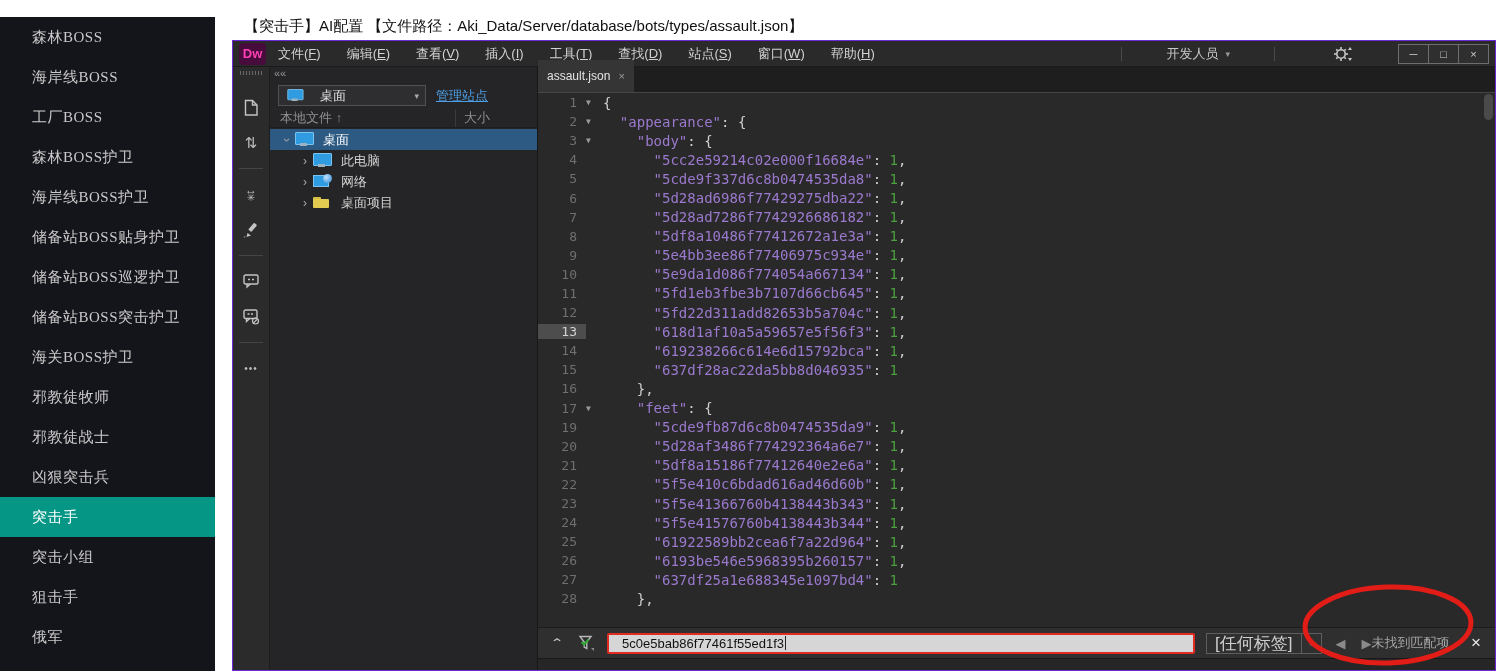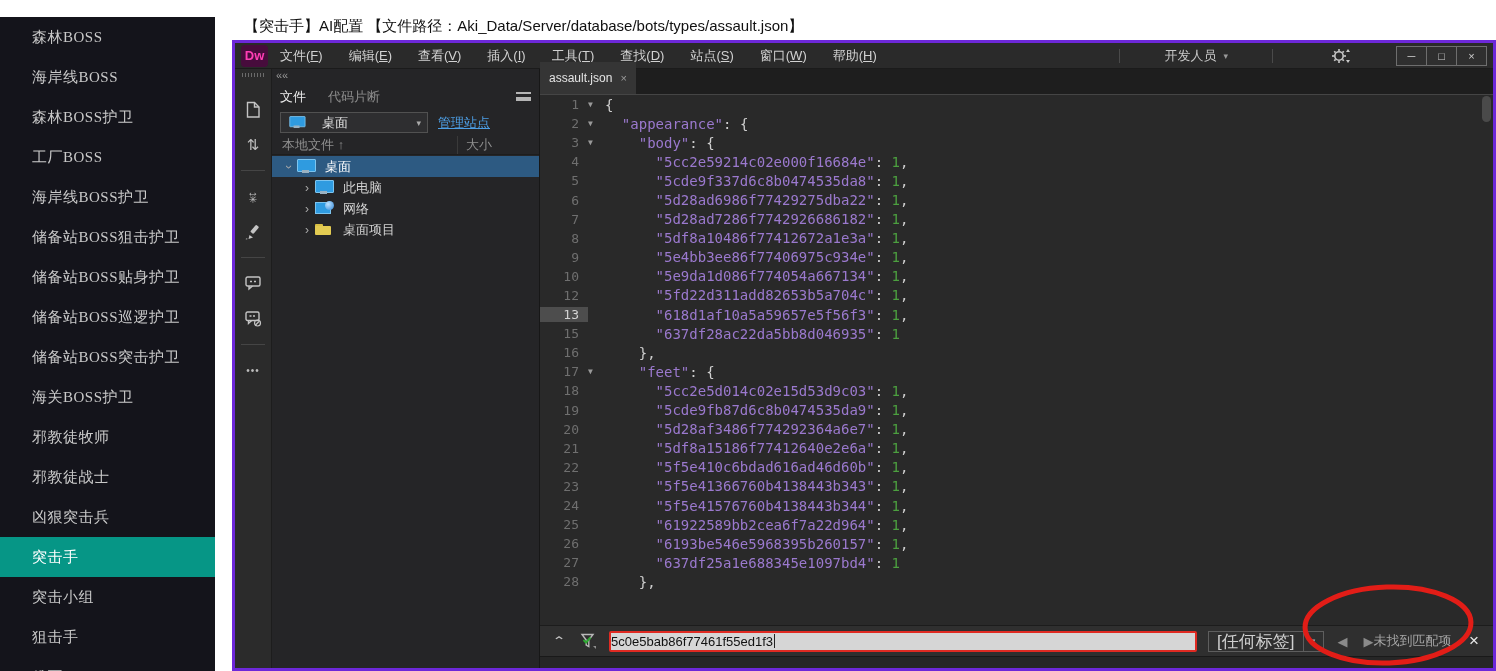--- a/index.html
+++ b/index.html
@@ -12,21 +12,21 @@
   .side-item { height:40px; line-height:40px; padding-left:32px; color:#c9c9c9;
                font-size:15px; letter-spacing:.5px; cursor:pointer; white-space:nowrap; }
   .side-item.selected { background:var(--accent,#069686); color:#ffffff; }
 
   
   .desk-title { position:absolute; left:244px; top:17px; font-size:15px; color:#111;
                 white-space:nowrap; z-index:1; }
 
   
   .dw-window { position:absolute; left:232px; top:40px; right:0; bottom:0;
-               background:#14532d; border:3px solid #6d28d9; display:flex;
+               background:#14532d; border:1px solid #6d28d9; display:flex;
                flex-direction:column; z-index:1; }
 
   .titlebar { height:26px; background:#2a2a2a; display:flex; align-items:center;
               border-bottom:1px solid #1b1b1b; flex:0 0 auto; }
   .dw-logo { width:27px; height:22px; margin:0 12px 0 6px; background:#470c3c;
              border-radius:4px; color:#ff3eb5; font-weight:bold; font-size:13px;
              display:flex; align-items:center; justify-content:center; }
   .menus { display:flex; gap:26px; }
   .menu-item { color:#d2d2d2; font-size:13px; cursor:pointer; white-space:nowrap; }
   .menu-item u { text-decoration:underline; }
@@ -114,21 +114,21 @@
   .vscroll { position:absolute; right:2px; top:0; width:10px; bottom:0; }
   .vthumb { position:absolute; top:1px; right:0; width:9px; height:26px; background:#4a4a4a;
             border-radius:5px; cursor:pointer; }
 
   
   .findbar { height:31px; background:#2f2f2f; border-top:1px solid #1c1c1c;
              display:flex; align-items:center; padding:0 14px; flex:0 0 auto; }
   .fb-collapse { color:#c2c2c2; font-size:12px; cursor:pointer; transform:scaleX(1.4); }
   .fb-filter { margin:0 12px 0 16px; cursor:pointer; display:flex; }
   .fb-input { width:588px; height:21px; background:#d6d6d6; border:2px solid #e02a22;
-              border-radius:2px; color:#111; font-size:13px; padding:0 0;
+              border-radius:2px; color:#111; font-size:13px; padding:0 13px;
               display:flex; align-items:center; }
   .caret { width:1px; height:14px; background:#222; margin-left:1px; }
   .fb-select { margin-left:11px; height:21px; display:flex; cursor:pointer; }
   .fb-select .lbl { border:1px solid #5e5e5e; color:#cfcfcf; font-size:17px;
                     display:flex; align-items:center; padding:0 8px; }
   .fb-select .dd { width:20px; border:1px solid #5e5e5e; border-left:none; color:#aaa;
                    font-size:9px; display:flex; align-items:center; justify-content:center; }
   .fb-nav { color:#8a8a8a; font-size:13px; cursor:pointer; }
   .fb-prev { margin-left:14px; } .fb-next { margin-left:16px; }
   .fb-result { color:#a5a5a5; font-size:13px; white-space:nowrap; }
@@ -138,24 +138,23 @@
   
   .annotation { position:absolute; left:1300px; top:583px; width:176px; height:84px;
                 z-index:5; pointer-events:none; transform:rotate(-2deg); }
 </style>
 </head>
 <body>
 
 <div class="sidebar">
     <div class="side-item">森林BOSS</div>
     <div class="side-item">海岸线BOSS</div>
+    <div class="side-item">工厂BOSS</div>
     <div class="side-item">森林BOSS护卫</div>
-    <div class="side-item">工厂BOSS</div>
     <div class="side-item">海岸线BOSS护卫</div>
-    <div class="side-item">储备站BOSS狙击护卫</div>
     <div class="side-item">储备站BOSS贴身护卫</div>
     <div class="side-item">储备站BOSS巡逻护卫</div>
     <div class="side-item">储备站BOSS突击护卫</div>
     <div class="side-item">海关BOSS护卫</div>
     <div class="side-item">邪教徒牧师</div>
     <div class="side-item">邪教徒战士</div>
     <div class="side-item">凶狠突击兵</div>
     <div class="side-item selected">突击手</div>
     <div class="side-item">突击小组</div>
     <div class="side-item">狙击手</div>
@@ -252,25 +251,20 @@
             <circle cx="12.5" cy="12" r="3" fill="none" stroke="#c4c4c4" stroke-width="1.2"></circle>
             <line x1="10.5" y1="14" x2="14.5" y2="10" stroke="#c4c4c4" stroke-width="1.2"></line>
           </svg>
       </div>
       <div class="vt-div"></div>
       <div class="vt-icon" style="font-size:10px;letter-spacing:1px;">•••</div>
     </div>
 
     <div class="files-panel">
       <div class="fp-collapse">««</div>
-      <div class="fp-tabs">
-        <span class="fp-tab active">文件</span>
-        <span class="fp-tab">代码片断</span>
-        <span class="hamburger"></span>
-      </div>
       <div class="fp-siterow">
         <div class="site-select">
           <span class="tr-icon icon-desktop" style="transform:scale(.85);"></span>
           <span>桌面</span>
           <span class="dd">▾</span>
         </div>
         <span class="manage-link">管理站点</span>
       </div>
       <div class="fp-cols">
         <span>
@@ -356,48 +350,53 @@
               <span class="ln">9</span>
               <span class="fold"></span>
               <span class="ct">      <span class="str">"5e4bb3ee86f77406975c934e"</span><span class="pun">: </span><span class="num">1</span><span class="pun">,</span></span>
             </div>
             <div class="code-line">
               <span class="ln">10</span>
               <span class="fold"></span>
               <span class="ct">      <span class="str">"5e9da1d086f774054a667134"</span><span class="pun">: </span><span class="num">1</span><span class="pun">,</span></span>
             </div>
             <div class="code-line">
+              <span class="ln">11</span>
+              <span class="fold"></span>
+              <span class="ct">      <span class="str">"5fd1eb3fbe3b7107d66cb645"</span><span class="pun">: </span><span class="num">1</span><span class="pun">,</span></span>
+            </div>
+            <div class="code-line">
               <span class="ln">12</span>
               <span class="fold"></span>
               <span class="ct">      <span class="str">"5fd22d311add82653b5a704c"</span><span class="pun">: </span><span class="num">1</span><span class="pun">,</span></span>
             </div>
             <div class="code-line">
               <span class="ln active">13</span>
               <span class="fold"></span>
               <span class="ct">      <span class="str">"618d1af10a5a59657e5f56f3"</span><span class="pun">: </span><span class="num">1</span><span class="pun">,</span></span>
+            </div>
+            <div class="code-line">
+              <span class="ln">14</span>
+              <span class="fold"></span>
+              <span class="ct">      <span class="str">"619238266c614e6d15792bca"</span><span class="pun">: </span><span class="num">1</span><span class="pun">,</span></span>
             </div>
             <div class="code-line">
               <span class="ln">15</span>
               <span class="fold"></span>
               <span class="ct">      <span class="str">"637df28ac22da5bb8d046935"</span><span class="pun">: </span><span class="num">1</span></span>
             </div>
             <div class="code-line">
               <span class="ln">16</span>
               <span class="fold"></span>
               <span class="ct">    <span class="pun">},</span></span>
             </div>
             <div class="code-line">
               <span class="ln">17</span>
               <span class="fold">▼</span>
               <span class="ct">    <span class="str">"feet"</span><span class="pun">: </span><span class="pun">{</span></span>
-            </div>
-            <div class="code-line">
-              <span class="ln">18</span>
-              <span class="fold"></span>
-              <span class="ct">      <span class="str">"5cc2e5d014c02e15d53d9c03"</span><span class="pun">: </span><span class="num">1</span><span class="pun">,</span></span>
             </div>
             <div class="code-line">
               <span class="ln">19</span>
               <span class="fold"></span>
               <span class="ct">      <span class="str">"5cde9fb87d6c8b0474535da9"</span><span class="pun">: </span><span class="num">1</span><span class="pun">,</span></span>
             </div>
             <div class="code-line">
               <span class="ln">20</span>
               <span class="fold"></span>
               <span class="ct">      <span class="str">"5d28af3486f774292364a6e7"</span><span class="pun">: </span><span class="num">1</span><span class="pun">,</span></span>

